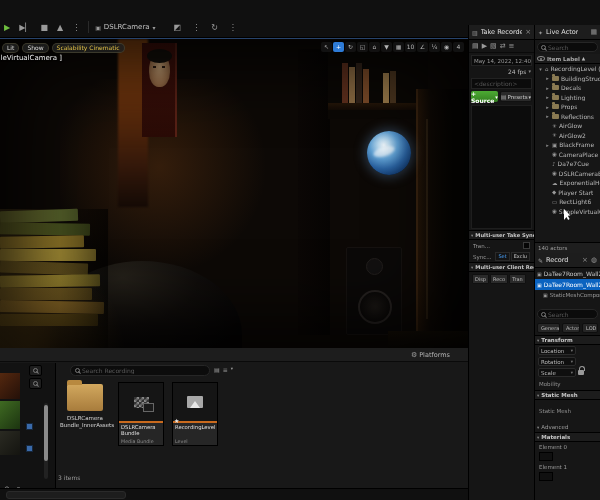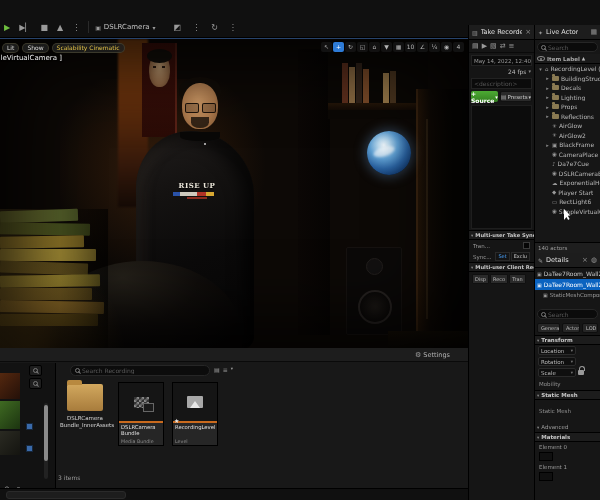--- a/index.html
+++ b/index.html
@@ -256,41 +256,20 @@
         <div class="spine"></div>
         <div class="spine"></div>
     </div>
     <div class="vp-layer" id="sc-cabinet"></div>
     <div class="vp-layer" id="sc-earth"></div>
     <div class="vp-layer" id="sc-speaker">
       <div class="tweeter"></div>
       <div class="woofer"></div>
     </div>
     <div class="vp-layer" id="sc-desk"></div>
-    <div class="vp-layer" id="sc-person">
-      <div id="sc-shirt"></div>
-      <div id="sc-collar"></div>
-      <div id="sc-hair"></div>
-      <div id="sc-head"></div>
-      <div id="sc-glasses"></div>
-      <div id="sc-goatee"></div>
-      <div id="sc-mic"></div>
-      <div id="sc-print">
-        <div class="rise">RISE UP</div>
-        <div class="stripes">
-            <i></i>
-            <i></i>
-            <i></i>
-            <i></i>
-          </div>
-        <div class="stripes2"></div>
-      </div>
-      <div class="hand" id="sc-hand-l"></div>
-      <div class="hand" id="sc-hand-r"></div>
-    </div>
     <div class="vp-layer" id="sc-chair"></div>
     <div class="vp-layer" id="sc-books">
       <div class="book"></div>
         <div class="book"></div>
         <div class="book"></div>
         <div class="book"></div>
         <div class="book"></div>
         <div class="book"></div>
         <div class="book"></div>
         <div class="book"></div>
@@ -477,21 +456,21 @@
           <span class="oexp"></span>
           <span class="oglyph">◉</span>
           <span class="olabel">SimpleVirtualC</span>
         </div>
       </div>
     <div id="ol-spacer"></div>
     <div id="ol-footer">140 actors</div>
 
     <div class="tabbar">
       <span class="ticon">✎</span>
-      <span class="ttl">Details</span>
+      <span class="ttl">Record</span>
       <span class="x">×</span>
       <span class="ticon" style="font-size:7px">◍</span>
     </div>
     <div class="drow">
       <span class="oglyph">▣</span>
       <span>DaTee7Room_Wall2_</span>
     </div>
     <div class="drow sel">
       <span class="oglyph" style="color:#dce8f5">▣</span>
       <span>DaTee7Room_Wall2_ (Insta</span>
@@ -558,21 +537,21 @@
           <div class="mname">Element 1</div>
           <div class="mthumb"></div>
         </div>
       </div>
   </div>
 
   <div id="content-browser">
     <div id="cb-breadcrumb">
       <span id="cb-settings">
         <span class="gear">⚙</span>
-        <span>Settings</span>
+        <span>Platforms</span>
       </span>
     </div>
     <div id="cb-search">
       <span class="mag"></span>
       <input placeholder="Search Recording" style="">
     </div>
     <div id="cb-search-icons">
       <span>▤</span>
       <span>≡</span>
       <span style="font-size:4.5px">▾</span>

